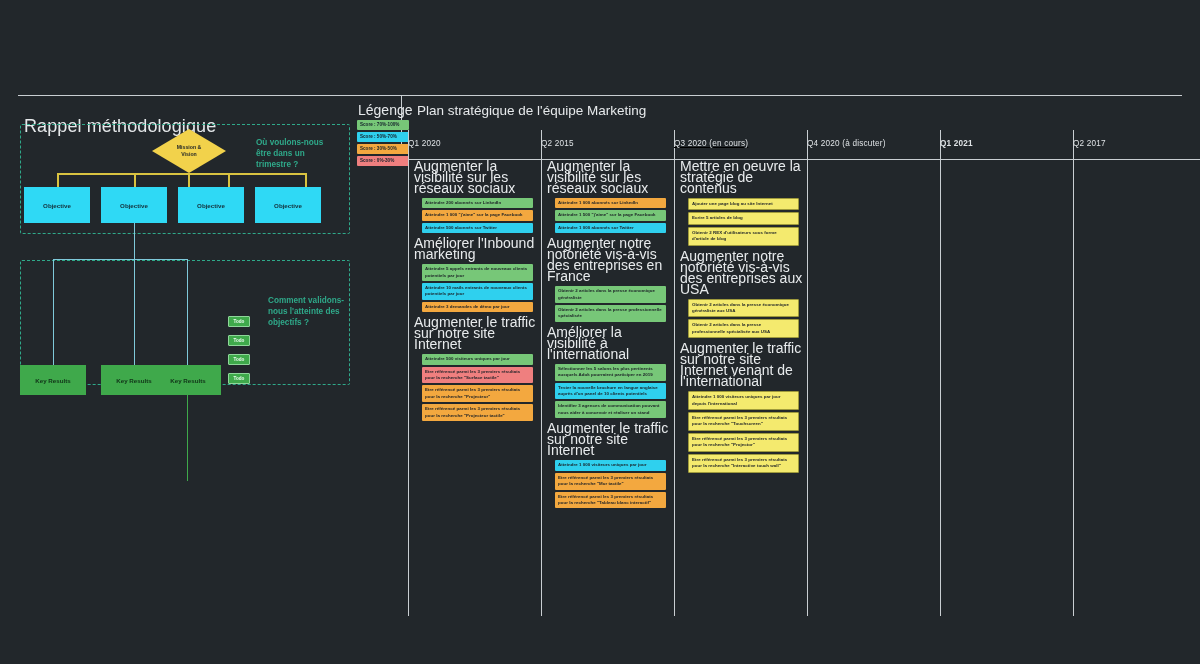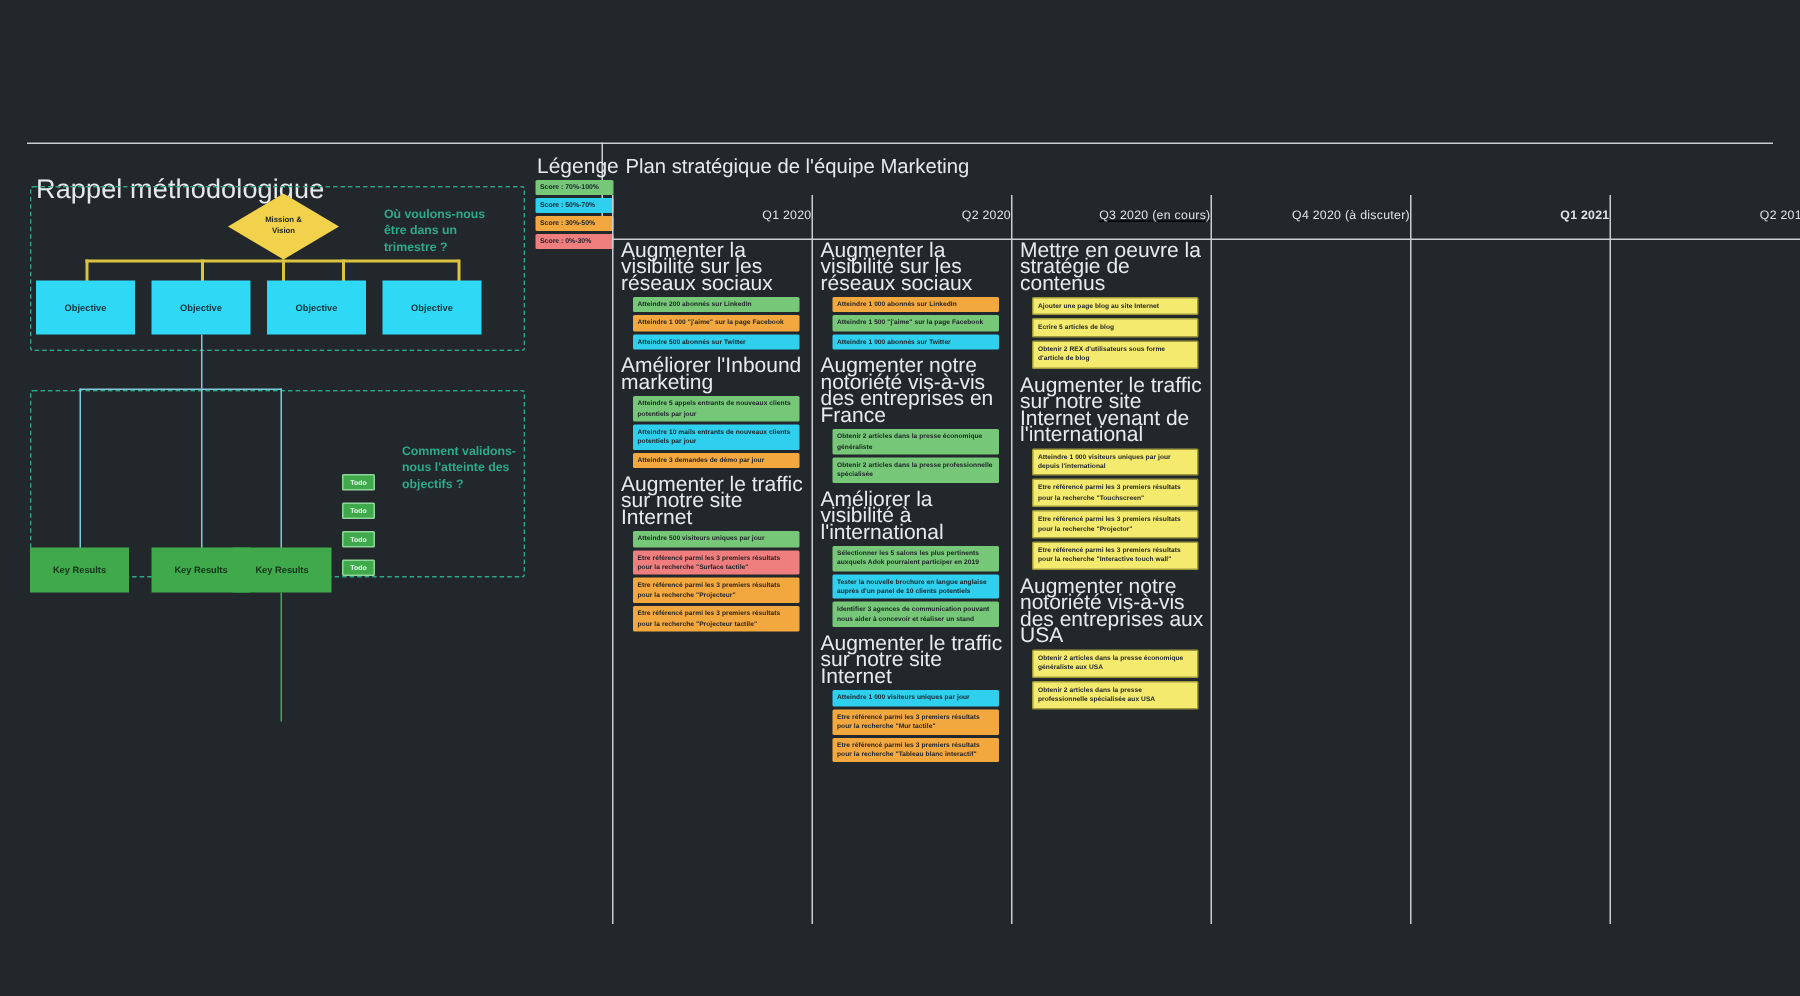--- a/index.html
+++ b/index.html
@@ -87,21 +87,21 @@
 
   
   .board { position: absolute; left: 403px; top: 95px; width: 797px; height: 500px; }
   .board-title {
     position: absolute; left: 14px; top: 8px;
     font-size: 13.5px; color: #e6e9eb; white-space: nowrap;
   }
   .cols { position: absolute; left: 0; top: 33px; width: 797px; height: 460px; }
   .col { position: absolute; top: 0; width: 133px; height: 455px; }
   .col-head {
-    height: 31px; display: flex; align-items: center; justify-content: flex-end;
+    height: 31px; display: flex; align-items: center; justify-content: flex-start;
   }
   .col-head span { font-size: 8.2px; color: #dfe3e6; letter-spacing: .2px; }
   .col-divider {
     position: absolute; top: 2px; width: 1px; height: 486px; background: #c9ced2;
   }
   .head-rule {
     position: absolute; left: 5px; top: 64px; width: 792px; height: 1px; background: #c9ced2;
   }
 
   .col-body { position: absolute; top: 33px; left: 6px; width: 123px; }
@@ -242,21 +242,21 @@
               <div class="card c-green">Atteindre 500 visiteurs uniques par jour</div>
               <div class="card c-red">Etre référencé parmi les 3 premiers résultats pour la recherche "Surface tactile"</div>
               <div class="card c-orange">Etre référencé parmi les 3 premiers résultats pour la recherche "Projecteur"</div>
               <div class="card c-orange">Etre référencé parmi les 3 premiers résultats pour la recherche "Projecteur tactile"</div>
             </div>
           </div>
         </div>
         <div class="col-divider" style="left: 138px;"></div>
         <div class="col" style="left: 138px;">
           <div class="col-head">
-            <span>Q2 2020</span>
+            <span>Q2 2015</span>
           </div>
           <div class="col-body">
             <div class="group">
               <div class="group-title">Augmenter la visibilité sur les réseaux sociaux</div>
               <div class="card c-orange">Atteindre 1 000 abonnés sur LinkedIn</div>
               <div class="card c-green">Atteindre 1 500 "j'aime" sur la page Facebook</div>
               <div class="card c-cyan">Atteindre 1 000 abonnés sur Twitter</div>
             </div>
             <div class="group">
               <div class="group-title">Augmenter notre notoriété vis-à-vis des entreprises en France</div>
@@ -281,33 +281,33 @@
         <div class="col" style="left: 271px; text-decoration: underline;">
           <div class="col-head">
             <span>Q3 2020 (en cours)</span>
           </div>
           <div class="col-body">
             <div class="group">
               <div class="group-title">Mettre en oeuvre la stratégie de contenus</div>
               <div class="card c-yellow">Ajouter une page blog au site Internet</div>
               <div class="card c-yellow">Ecrire 5 articles de blog</div>
               <div class="card c-yellow">Obtenir 2 REX d'utilisateurs sous forme d'article de blog</div>
+            </div>
+            <div class="group">
+              <div class="group-title">Augmenter notre notoriété vis-à-vis des entreprises aux USA</div>
+              <div class="card c-yellow">Obtenir 2 articles dans la presse économique généraliste aux USA</div>
+              <div class="card c-yellow">Obtenir 2 articles dans la presse professionnelle spécialisée aux USA</div>
             </div>
             <div class="group">
               <div class="group-title">Augmenter le traffic sur notre site Internet venant de l'international</div>
               <div class="card c-yellow">Atteindre 1 000 visiteurs uniques par jour depuis l'international</div>
               <div class="card c-yellow">Etre référencé parmi les 3 premiers résultats pour la recherche "Touchscreen"</div>
               <div class="card c-yellow">Etre référencé parmi les 3 premiers résultats pour la recherche "Projector"</div>
               <div class="card c-yellow">Etre référencé parmi les 3 premiers résultats pour la recherche "Interactive touch wall"</div>
             </div>
-            <div class="group">
-              <div class="group-title">Augmenter notre notoriété vis-à-vis des entreprises aux USA</div>
-              <div class="card c-yellow">Obtenir 2 articles dans la presse économique généraliste aux USA</div>
-              <div class="card c-yellow">Obtenir 2 articles dans la presse professionnelle spécialisée aux USA</div>
-            </div>
           </div>
         </div>
         <div class="col-divider" style="left: 404px;"></div>
         <div class="col" style="left: 404px;">
           <div class="col-head">
             <span>Q4 2020 (à discuter)</span>
           </div>
           <div class="col-body"></div>
         </div>
         <div class="col-divider" style="left: 537px;"></div>

